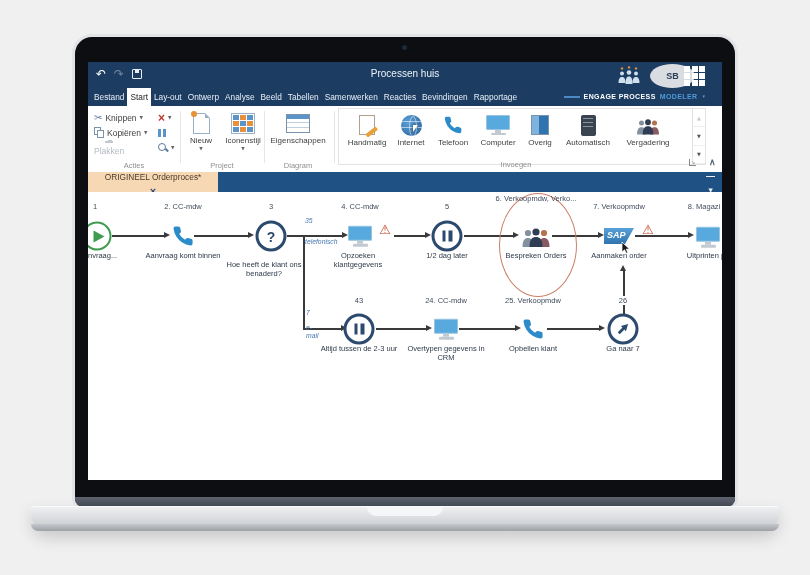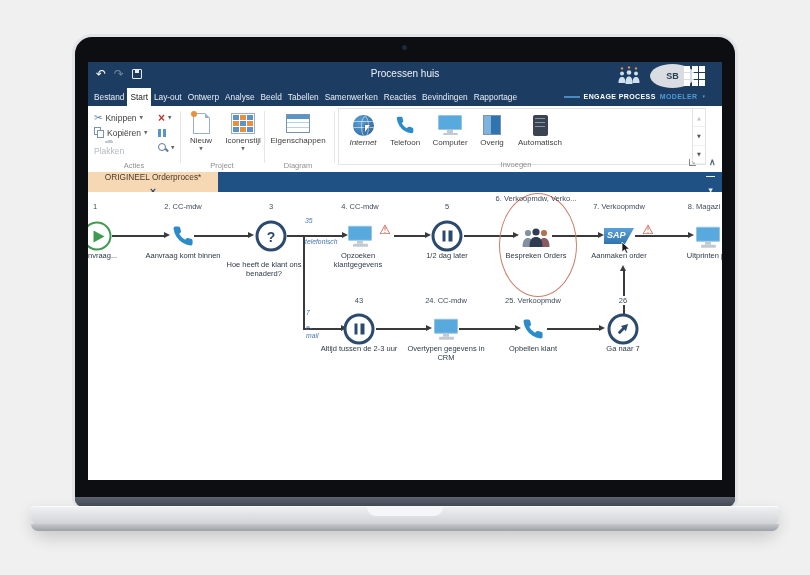--- a/index.html
+++ b/index.html
@@ -309,21 +309,27 @@
       <span class="bicon">
           <span class="tableicon"></span>
         </span>
       <span class="blabel">Eigenschappen</span>
     </div>
     <div class="glabel" style="left:210px;">Diagram</div>
 
     <div class="grp-sep" style="left:246px;"></div>
 
     <div class="insbox">
-      <div class="insbtn" style="width:40px;font-style:italic;">
+      <div class="insbtn" style="width:48px;">
+        <span class="insicon">
+            <span class="handicon"></span>
+          </span>
+        <span>Handmatig</span>
+      </div>
+      <div class="insbtn" style="width:40px;">
         <span class="insicon">
             <span class="globe">
               <i></i>
               <i></i>
               <span class="cursor-tri" style="left:12px;top:10px;"></span>
             </span>
           </span>
         <span>Internet</span>
       </div>
       <div class="insbtn" style="width:44px;">
@@ -355,20 +361,33 @@
       </div>
       <div class="insbtn" style="width:58px;">
         <span class="insicon">
             <span class="autoicon">
               <i></i>
               <i></i>
               <i></i>
             </span>
           </span>
         <span>Automatisch</span>
+      </div>
+      <div class="insbtn" style="width:62px;">
+        <span class="insicon">
+          <svg width="26" height="19" viewBox="0 0 32 22">
+            <circle cx="8" cy="8" r="3.1" fill="#82909f"></circle>
+              <path d="M2.5 22 C2.5 15 5 13 8 13 C11 13 13.5 15 13.5 22 Z" fill="#82909f"></path>
+            <circle cx="24" cy="8" r="3.1" fill="#b4714e"></circle>
+              <path d="M18.5 22 C18.5 15 21 13 24 13 C27 13 29.5 15 29.5 22 Z" fill="#8a5a62"></path>
+            <circle cx="16" cy="7" r="3.6" fill="#2e3d52"></circle>
+              <path d="M9.5 22 C9.5 14 12.5 12 16 12 C19.5 12 22.5 14 22.5 22 Z" fill="#2e3d52"></path>
+          </svg>
+        </span>
+        <span>Vergadering</span>
       </div>
       <div class="scrollstrip">
         <span>▲</span>
         <span>▼</span>
         <span>▼</span>
       </div>
     </div>
     <div class="glabel" style="left:428px;bottom:3px;">Invoegen</div>
     <span class="launcher">↘</span>
     <span class="collapse">∧</span>

